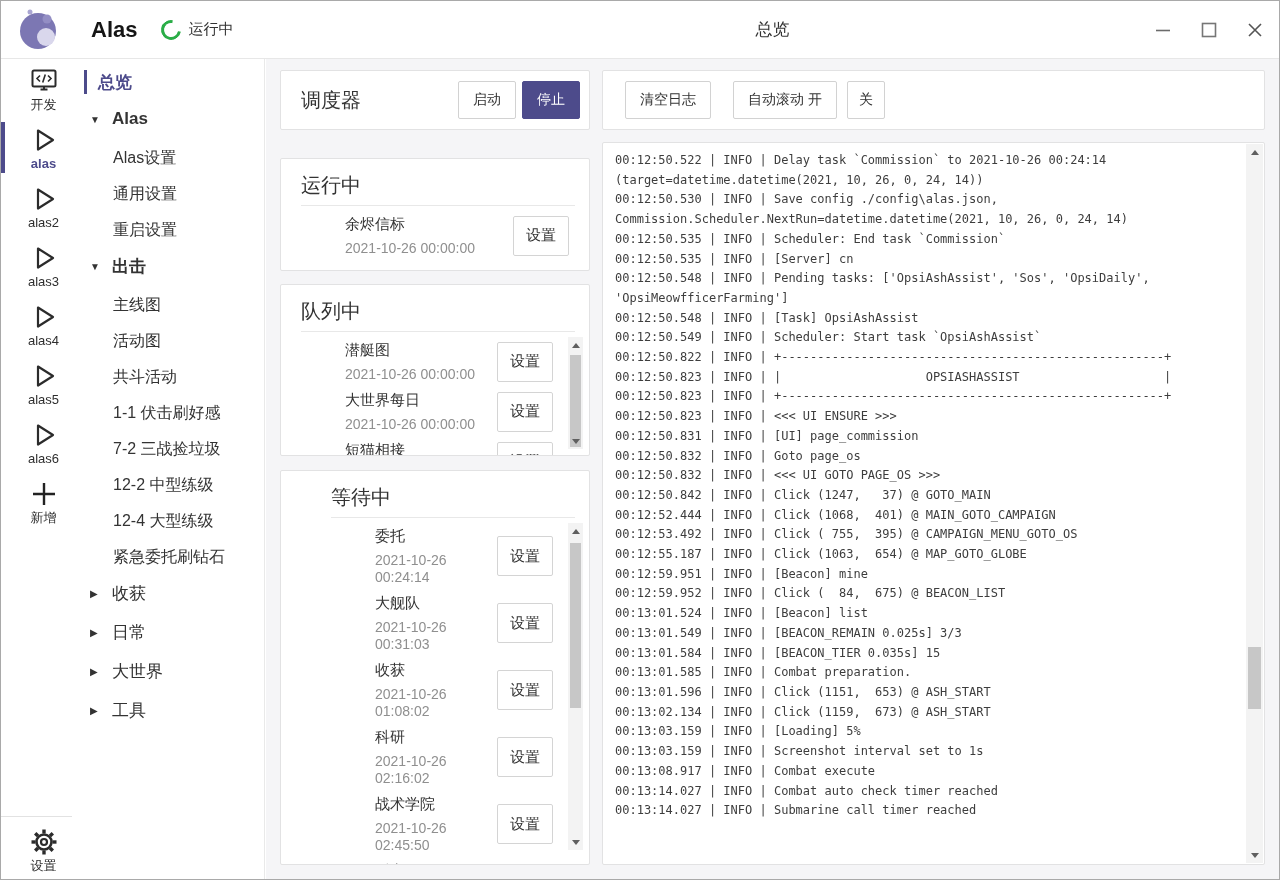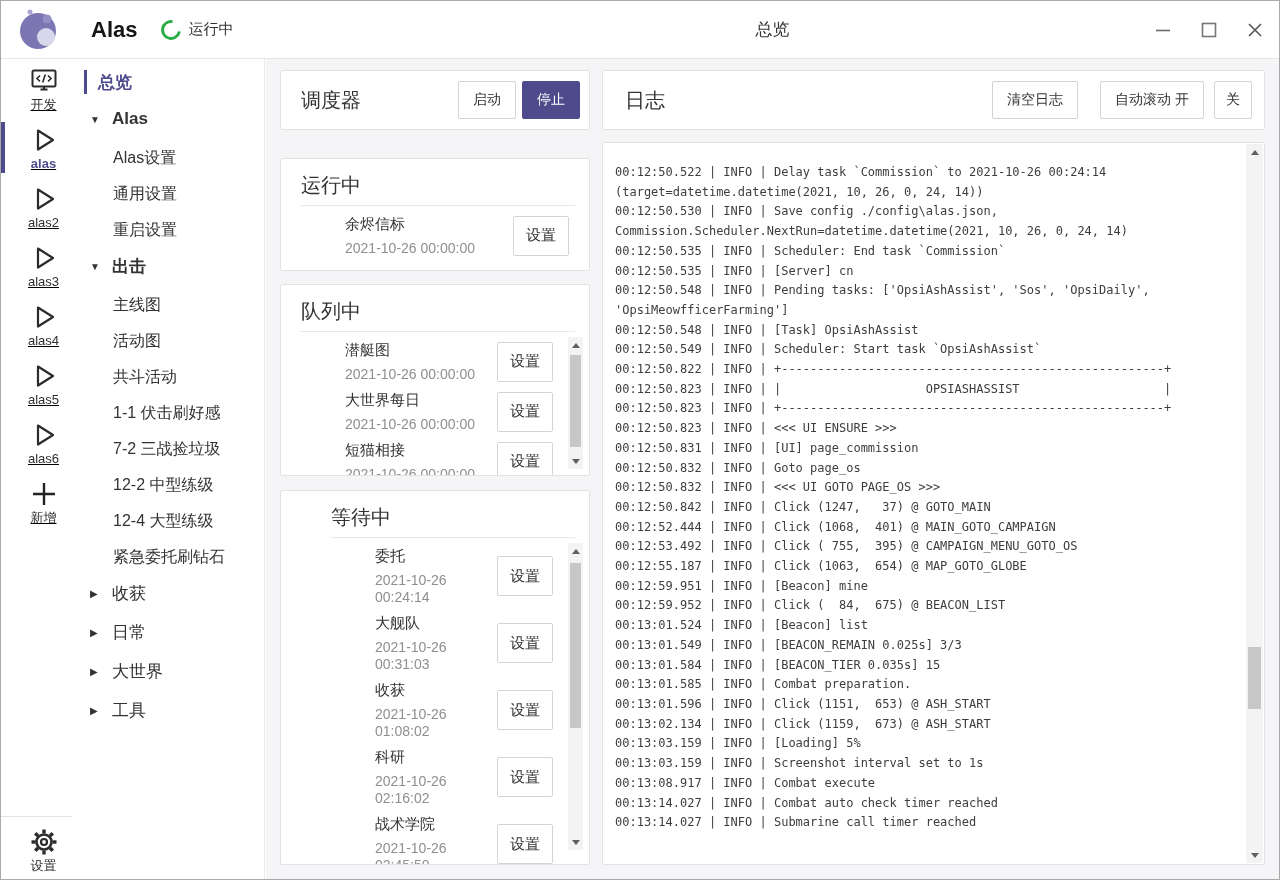--- a/index.html
+++ b/index.html
@@ -12,21 +12,21 @@
   .logo{margin-left:16px;width:44px;height:44px;flex:none;}
   .app-name{font-size:22px;font-weight:700;color:#151515;margin-left:30px;}
   .status{display:flex;align-items:center;margin-left:24px;}
   .spin{width:14px;height:14px;border-radius:50%;border:3px solid var(--status_green);border-right-color:transparent;transform:rotate(-35deg);display:inline-block;}
   .status-label{font-size:15px;color:#333;margin-left:7px;}
   .center-title{position:absolute;left:265px;right:0;text-align:center;font-size:17px;color:#333;pointer-events:none;}
   .win-controls{position:absolute;right:14px;top:0;height:57px;display:flex;align-items:center;gap:26px;}
   .win-btn{width:20px;height:20px;display:flex;align-items:center;justify-content:center;cursor:pointer;}
 
   
-  .iconbar{position:absolute;top:58px;left:0;bottom:0;width:86px;background:#fff;border-right:1px solid #e9e9e9;box-sizing:border-box;padding-top:2px;text-decoration:underline;}
+  .iconbar{position:absolute;top:58px;left:0;bottom:0;width:86px;background:#fff;border-right:1px solid #e9e9e9;box-sizing:border-box;padding-top:2px;}
   .ib-item{position:relative;height:55px;margin-bottom:4px;display:flex;flex-direction:column;align-items:center;justify-content:center;cursor:pointer;}
   .ib-icon{height:32px;display:flex;align-items:center;justify-content:center;}
   .ib-label{font-size:13px;color:#2e2e2e;line-height:15px;}
   .ib-item.selected .ib-label{color:var(--accent);font-weight:700;}
   .ib-item.selected::before{content:"";position:absolute;left:0;top:2px;bottom:2px;width:4px;background:var(--accent);}
   .ib-bottom{position:absolute;bottom:6px;left:0;right:0;border-top:1px solid #e2e2e2;padding-top:9px;display:flex;flex-direction:column;align-items:center;cursor:pointer;}
 
   
   .navbar{position:absolute;top:58px;left:71px;bottom:0;width:193px;background:#fff;border-right:1px solid #e9e9e9;box-sizing:border-box;padding-top:11px;overflow:hidden;}
   .nav-item{display:flex;align-items:center;height:24px;margin-bottom:13px;font-size:16px;color:#333;cursor:pointer;}
@@ -44,34 +44,34 @@
   .logcol{position:absolute;left:336px;top:11px;right:14px;bottom:14px;display:flex;flex-direction:column;}
 
   .sched-head{height:60px;flex:none;display:flex;align-items:center;padding:0 9px 0 20px;margin-bottom:28px;}
   .panel-title{font-size:20px;color:#333;flex:1;}
   .btn{border:1px solid #d2d2d2;background:#fff;color:#333;border-radius:2px;font-size:14px;font-family:inherit;cursor:pointer;padding:9px 14px;}
   .btn.primary{background:var(--accent);border-color:var(--accent);color:#fff;}
   .btn + .btn{margin-left:6px;}
 
   .card{flex:none;padding:12px 0 0;position:relative;overflow:hidden;}
   .card-running{height:113px;margin-bottom:13px;}
-  .card-pending{height:192px;margin-bottom:14px;}
+  .card-pending{height:172px;margin-bottom:14px;}
   .card-waiting{flex:1;padding-left:30px;}
   .card-title{font-size:20px;color:#333;line-height:28px;padding:0 20px;}
   .card-divider{border-bottom:1px solid #e8e8e8;margin:6px 14px 0 20px;}
   .task-list{padding:8px 36px 0 20px;}
   .card-running .task-list{padding-right:20px;}
   .task-row{display:flex;align-items:center;margin-bottom:7px;margin-left:44px;}
   .task-info{flex:1;min-width:0;}
   .task-name{font-size:15px;color:#333;line-height:20px;}
   .task-time{font-size:14px;color:#8f8f8f;line-height:17px;margin-top:6px;}
   .btn-setting{width:56px;height:40px;flex:none;border:1px solid #d4d4d4;background:#fff;border-radius:2px;font-size:15px;color:#333;font-family:inherit;cursor:pointer;}
 
   .log-head{height:60px;flex:none;display:flex;align-items:center;padding:0 12px 0 22px;margin-bottom:12px;gap:10px;}
-  .log-body{flex:1;position:relative;overflow:hidden;padding:20px 28px 8px 12px;}
+  .log-body{flex:1;position:relative;overflow:hidden;padding:8px 28px 8px 12px;}
   .log-line{font-family:"DejaVu Sans Mono","Liberation Mono",monospace;font-size:12px;line-height:19.7px;color:#3d3d3d;white-space:pre-wrap;word-break:break-word;}
 
   
   .sbar{position:absolute;background:#f3f3f3;width:15px;}
   .sbar-log{right:1px;top:1px;bottom:1px;width:17px;}
   .sbar-arrow{position:absolute;left:0;right:0;height:16px;display:flex;align-items:center;justify-content:center;cursor:pointer;}
   .sbar-arrow.up{top:0;} .sbar-arrow.down{bottom:0;}
   .tri-up{width:0;height:0;border-left:4px solid transparent;border-right:4px solid transparent;border-bottom:5px solid #5f5f5f;}
   .tri-down{width:0;height:0;border-left:4px solid transparent;border-right:4px solid transparent;border-top:5px solid #5f5f5f;}
   .sbar-thumb{position:absolute;left:2px;right:2px;background:#c7c7c7;cursor:pointer;}
@@ -443,21 +443,20 @@
           <span class="sbar-thumb" style="top:20px;height:165px;"></span>
           <span class="sbar-arrow down">
               <span class="tri-down"></span>
             </span>
         </div>
       </div>
     </section>
 
     <section class="logcol">
       <div class="panel log-head">
-        <div class="panel-title">日志</div>
         <button class="btn">清空日志</button>
         <button class="btn" style="margin-left:12px;">自动滚动 开</button>
         <button class="btn" style="margin-left:0;padding:9px 11px;">关</button>
       </div>
       <div class="panel log-body">
 
           <div class="log-line">00:12:50.522 | INFO | Delay task `Commission` to 2021-10-26 00:24:14 (target=datetime.datetime(2021, 10, 26, 0, 24, 14))</div>
 
           <div class="log-line">00:12:50.530 | INFO | Save config ./config\alas.json, Commission.Scheduler.NextRun=datetime.datetime(2021, 10, 26, 0, 24, 14)</div>
 

